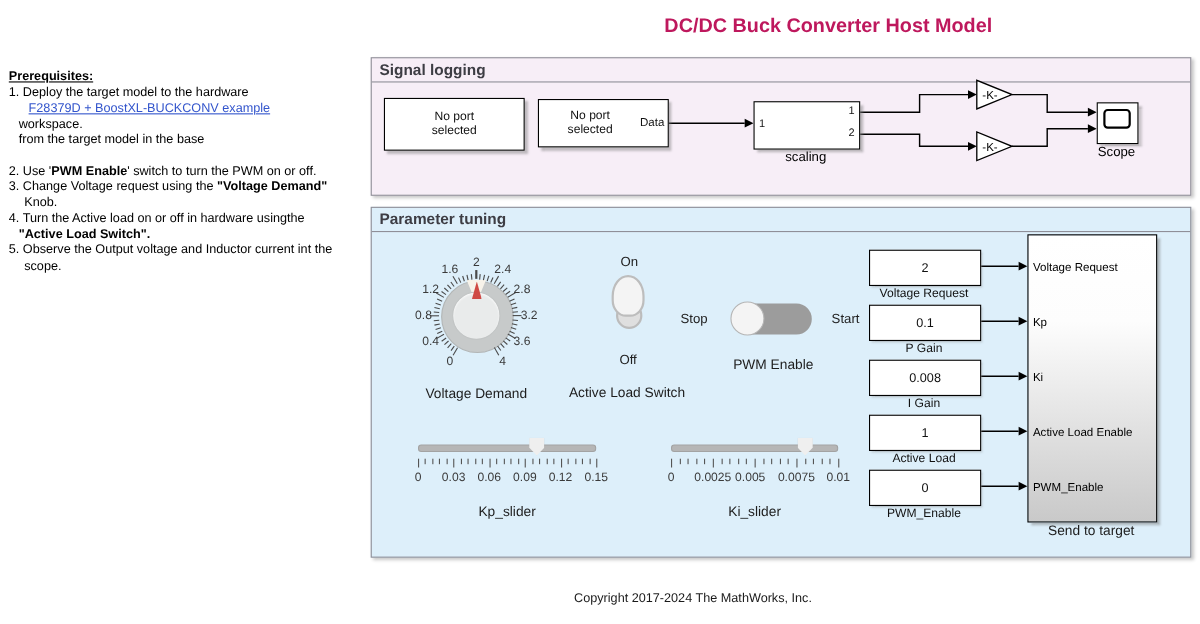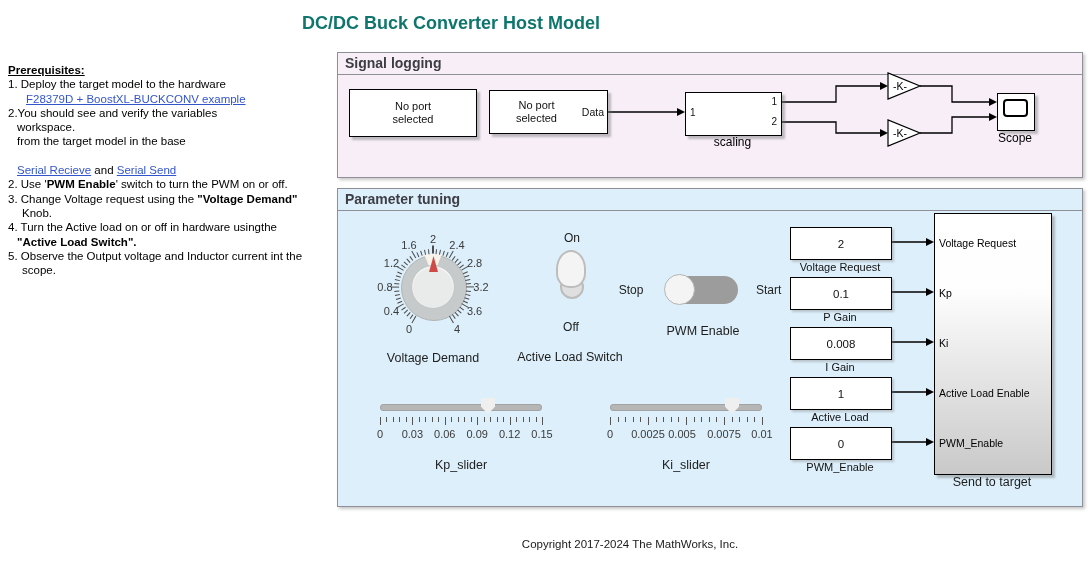--- a/index.html
+++ b/index.html
@@ -1,20 +1,20 @@
 <!DOCTYPE html>
 <html><head>
 <meta charset="utf-8">
 <style>
   html,body{margin:0;padding:0;background:#fff;}
   .page{position:relative;width:1091px;height:567px;background:#ffffff;
         font-family:"Liberation Sans",sans-serif;color:#111;overflow:hidden;}
 
-  .model-title{position:absolute;left:302px;top:13px;width:600px;text-align:left;
-        font-size:18px;font-weight:bold;color:#0f766e;}
+  .model-title{position:absolute;left:302px;top:13px;width:600px;text-align:right;
+        font-size:18px;font-weight:bold;color:#be185d;}
 
   
   .instructions{position:absolute;left:8px;top:63px;width:330px;font-size:11.5px;line-height:14.3px;color:#000;}
   .iline{white-space:nowrap;}
   .seg-p{font-weight:normal;}
   .seg-b{font-weight:bold;}
   .seg-hu{font-weight:bold;text-decoration:underline;}
   .seg-a{color:#3355cc;text-decoration:underline;cursor:pointer;}
 
   
@@ -103,25 +103,23 @@
 <body>
 
 <div class="page">
 
   <div class="model-title">DC/DC Buck Converter Host Model</div>
 
   <div class="instructions" id="instructions">
       <div class="iline"><span class="seg-hu">Prerequisites:</span></div>
       <div class="iline"><span class="seg-p">1. Deploy the target model to the hardware</span></div>
       <div class="iline" style="padding-left: 18px;"><span class="seg-a">F28379D + BoostXL-BUCKCONV example</span></div>
-      <div class="iline"><span class="seg-p">2.You should see and verify the variables</span></div>
       <div class="iline" style="padding-left: 9px;"><span class="seg-p">workspace.</span></div>
       <div class="iline" style="padding-left: 9px;"><span class="seg-p">from the target model in the base</span></div>
       <div class="iline">&nbsp;</div>
-      <div class="iline" style="padding-left: 9px;"><span class="seg-a">Serial Recieve</span><span class="seg-p"> and </span><span class="seg-a">Serial Send</span></div>
       <div class="iline"><span class="seg-p">2. Use '</span><span class="seg-b">PWM Enable</span><span class="seg-p">' switch to turn the PWM on or off.</span></div>
       <div class="iline"><span class="seg-p">3. Change Voltage request using the </span><span class="seg-b">"Voltage Demand"</span></div>
       <div class="iline" style="padding-left: 14px;"><span class="seg-p">Knob.</span></div>
       <div class="iline"><span class="seg-p">4. Turn the Active load on or off in hardware usingthe</span></div>
       <div class="iline" style="padding-left: 9px;"><span class="seg-b">"Active Load Switch".</span></div>
       <div class="iline"><span class="seg-p">5. Observe the Output voltage and Inductor current int the</span></div>
       <div class="iline" style="padding-left: 14px;"><span class="seg-p">scope.</span></div>
     </div>
 
   <div class="panel panel-signal">

